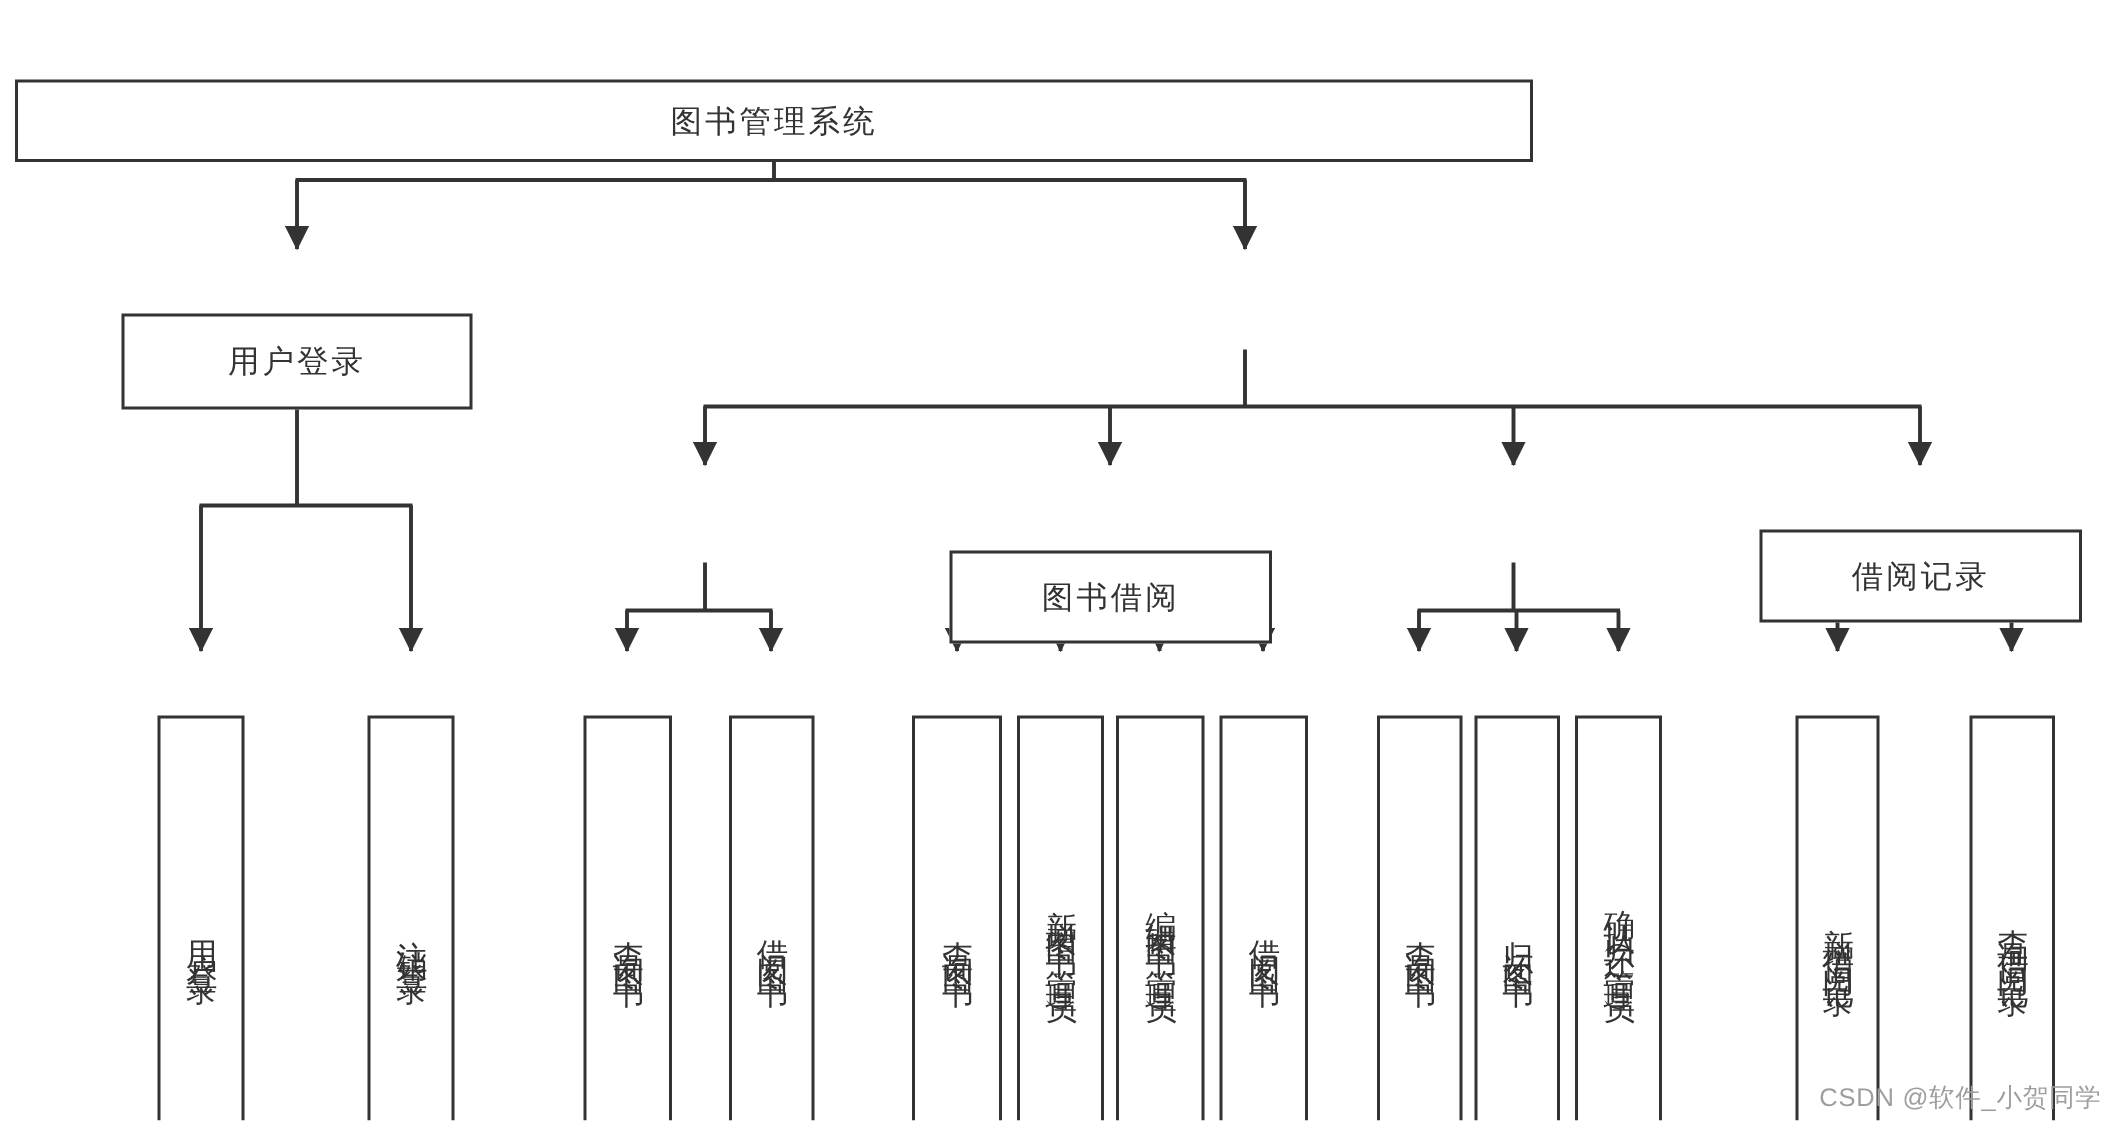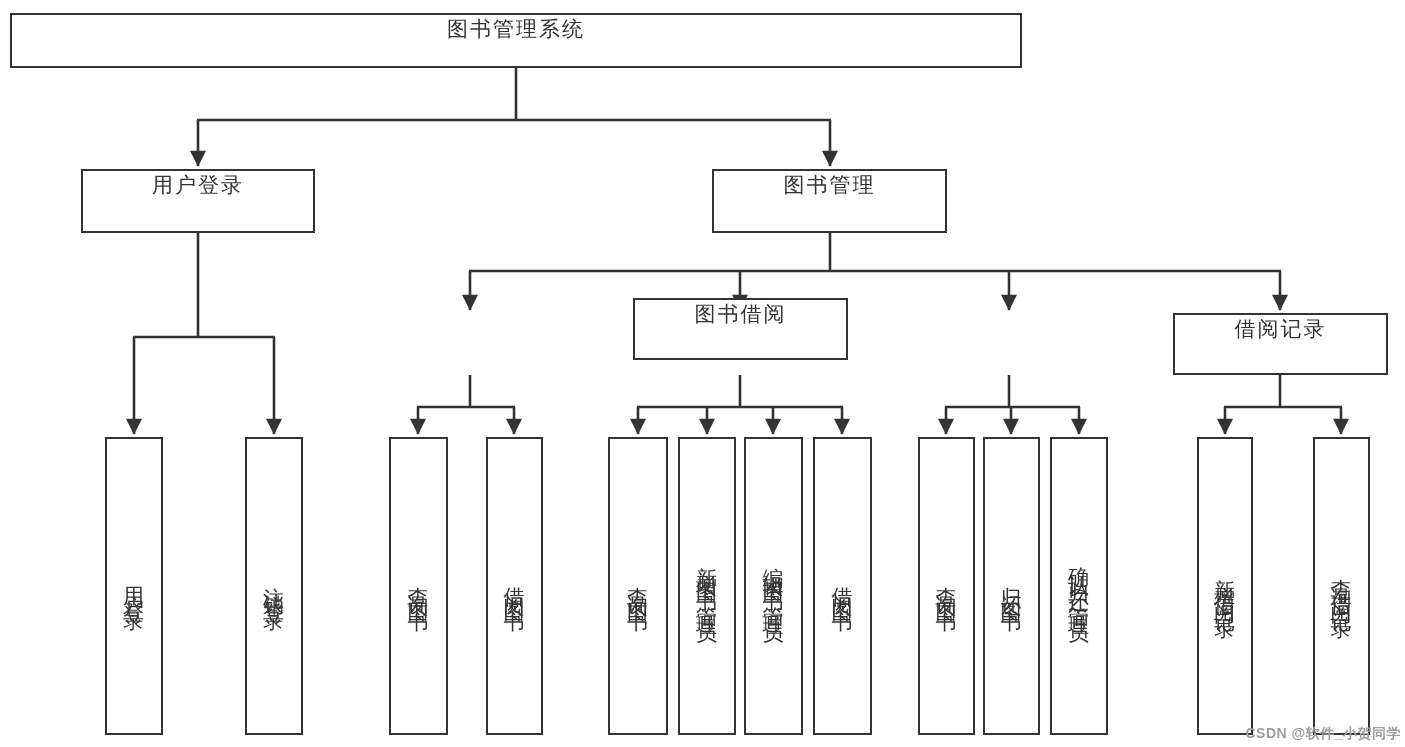--- a/index.html
+++ b/index.html
@@ -13,46 +13,47 @@
   }
   #wires{position:absolute;left:0;top:0;width:1405px;height:747px;}
   #wires line{stroke:#333333;stroke-width:2.6;}
   #wires .arrowhead{fill:#333333;}
   .node{
     position:absolute;
     box-sizing:border-box;
     border:2.6px solid #333333;
     background:#ffffff;
     display:flex;
+    align-items:center;
     justify-content:center;
     text-align:center;
+    margin-top:40px;
   }
   .node.h span{
     font-size:21px;
     letter-spacing:2px;
     white-space:nowrap;
     color:#333333;
   }
   .node.v span{
     writing-mode:vertical-rl;
     text-orientation:mixed;
     font-size:21px;
     letter-spacing:8px;
     line-height:1;
     color:#333333;
   }
   .watermark{
     position:absolute;
     right:4px;
     bottom:4px;
-    font-size:14px;
+    font-size:17px;
     letter-spacing:0.5px;
     color:#9e9e9e;
     white-space:nowrap;
-    font-weight:bold;
   }
 </style>
 </head>
 <body>
 
 <div id="canvas">
 
   <svg id="wires" viewBox="0 0 1405 747" xmlns="http://www.w3.org/2000/svg">
     <defs>
       <marker id="arrow" viewBox="0 0 10 10" refX="9.5" refY="5" markerWidth="9.2" markerHeight="6.2" orient="auto">
@@ -101,25 +102,22 @@
     <line x1="1341" y1="407" x2="1341" y2="434" marker-end="url(#arrow)"></line>
   </svg>
 
   <div class="node h" style="left:10px;top:13px;width:1012px;height:55px">
     <span>图书管理系统</span>
   </div>
 
   <div class="node h" style="left:81px;top:169px;width:234px;height:64px">
     <span>用户登录</span>
   </div>
-  <div class="node h" style="left:712px;top:169px;width:235px;height:64px">
-    <span>图书管理</span>
-  </div>
 
-  <div class="node h" style="left:633px;top:298px;width:215px;height:62px">
+  <div class="node h" style="left:633px;top:327px;width:215px;height:62px">
     <span>图书借阅</span>
   </div>
   <div class="node h" style="left:1173px;top:313px;width:215px;height:62px">
     <span>借阅记录</span>
   </div>
 
   <div class="node v" style="left:105px;top:437px;width:58px;height:298px">
     <span>用户登录</span>
   </div>
   <div class="node v" style="left:245px;top:437px;width:58px;height:298px">

